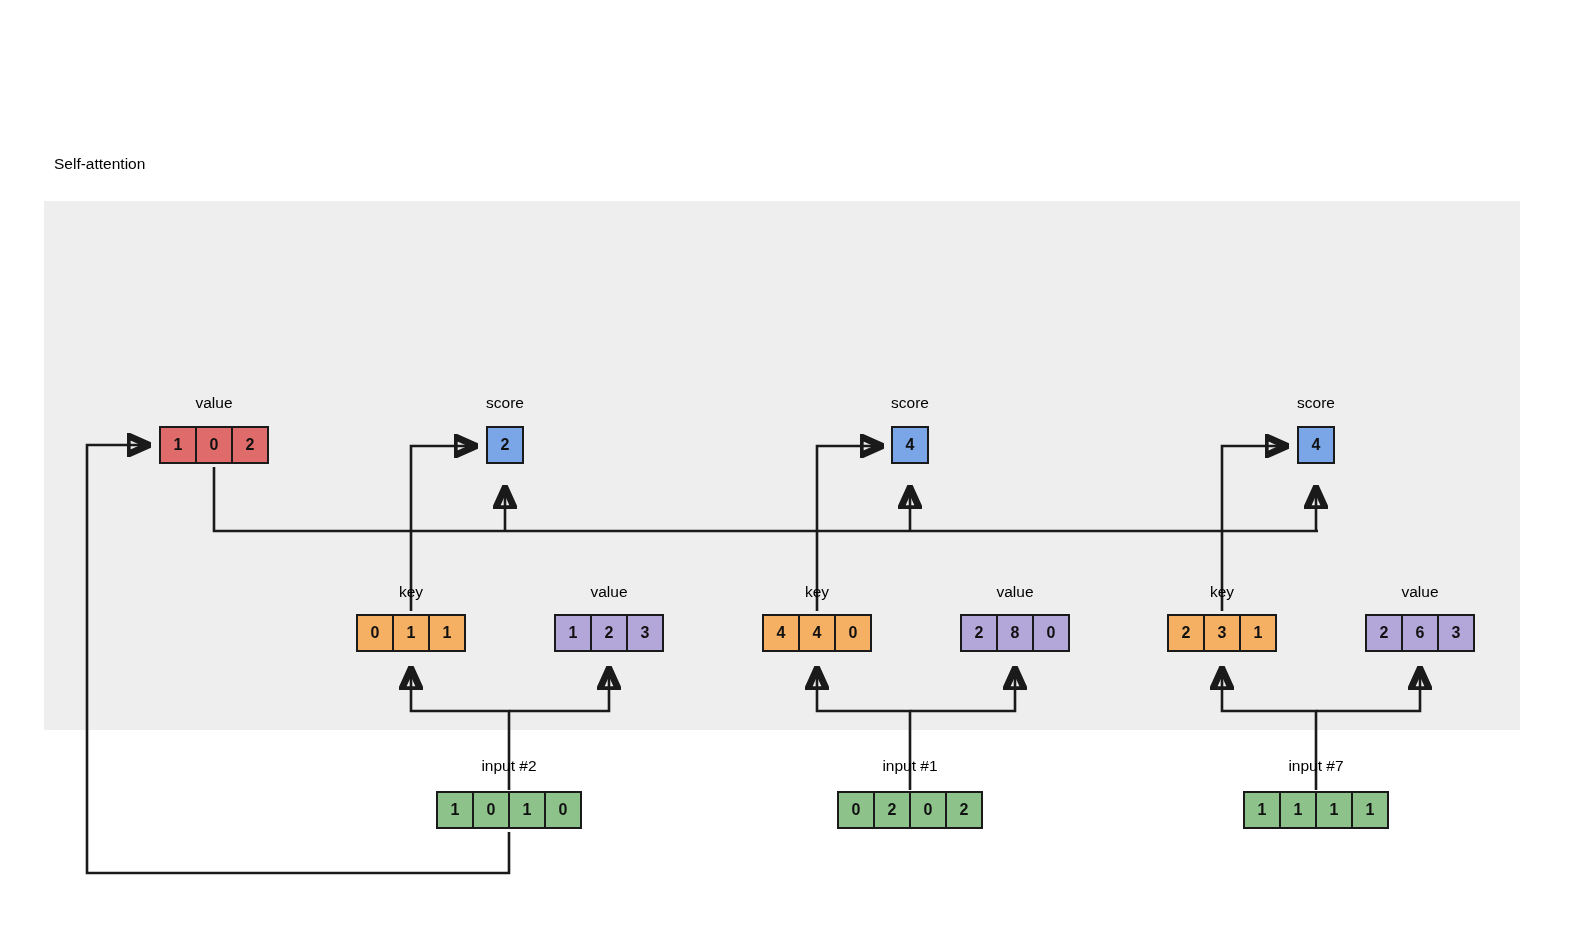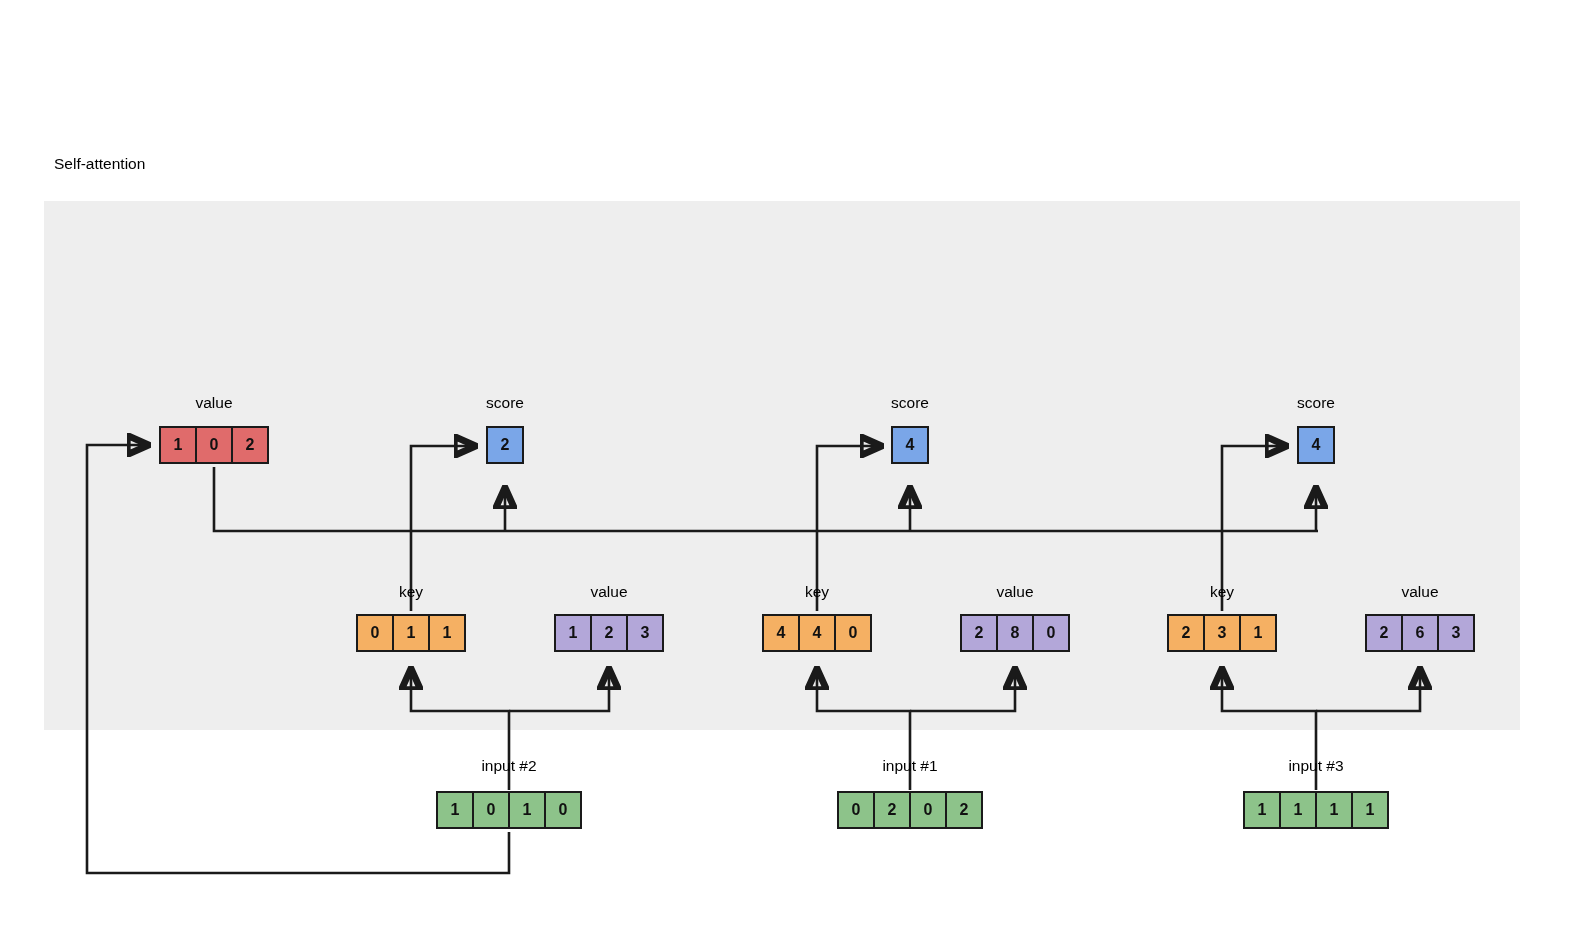--- a/index.html
+++ b/index.html
@@ -190,21 +190,21 @@
   </div>
 
   <div class="caption" style="left:910px; top:757px;">input #1</div>
   <div class="vec green" style="left:910px; top:791px;">
     <div class="cell">0</div>
     <div class="cell">2</div>
     <div class="cell">0</div>
     <div class="cell">2</div>
   </div>
 
-  <div class="caption" style="left:1316px; top:757px;">input #3</div>
+  <div class="caption" style="left:1316px; top:757px;">input #7</div>
   <div class="vec green" style="left:1316px; top:791px;">
     <div class="cell">1</div>
     <div class="cell">1</div>
     <div class="cell">1</div>
     <div class="cell">1</div>
   </div>
 
 </div>
 
 </body></html>

